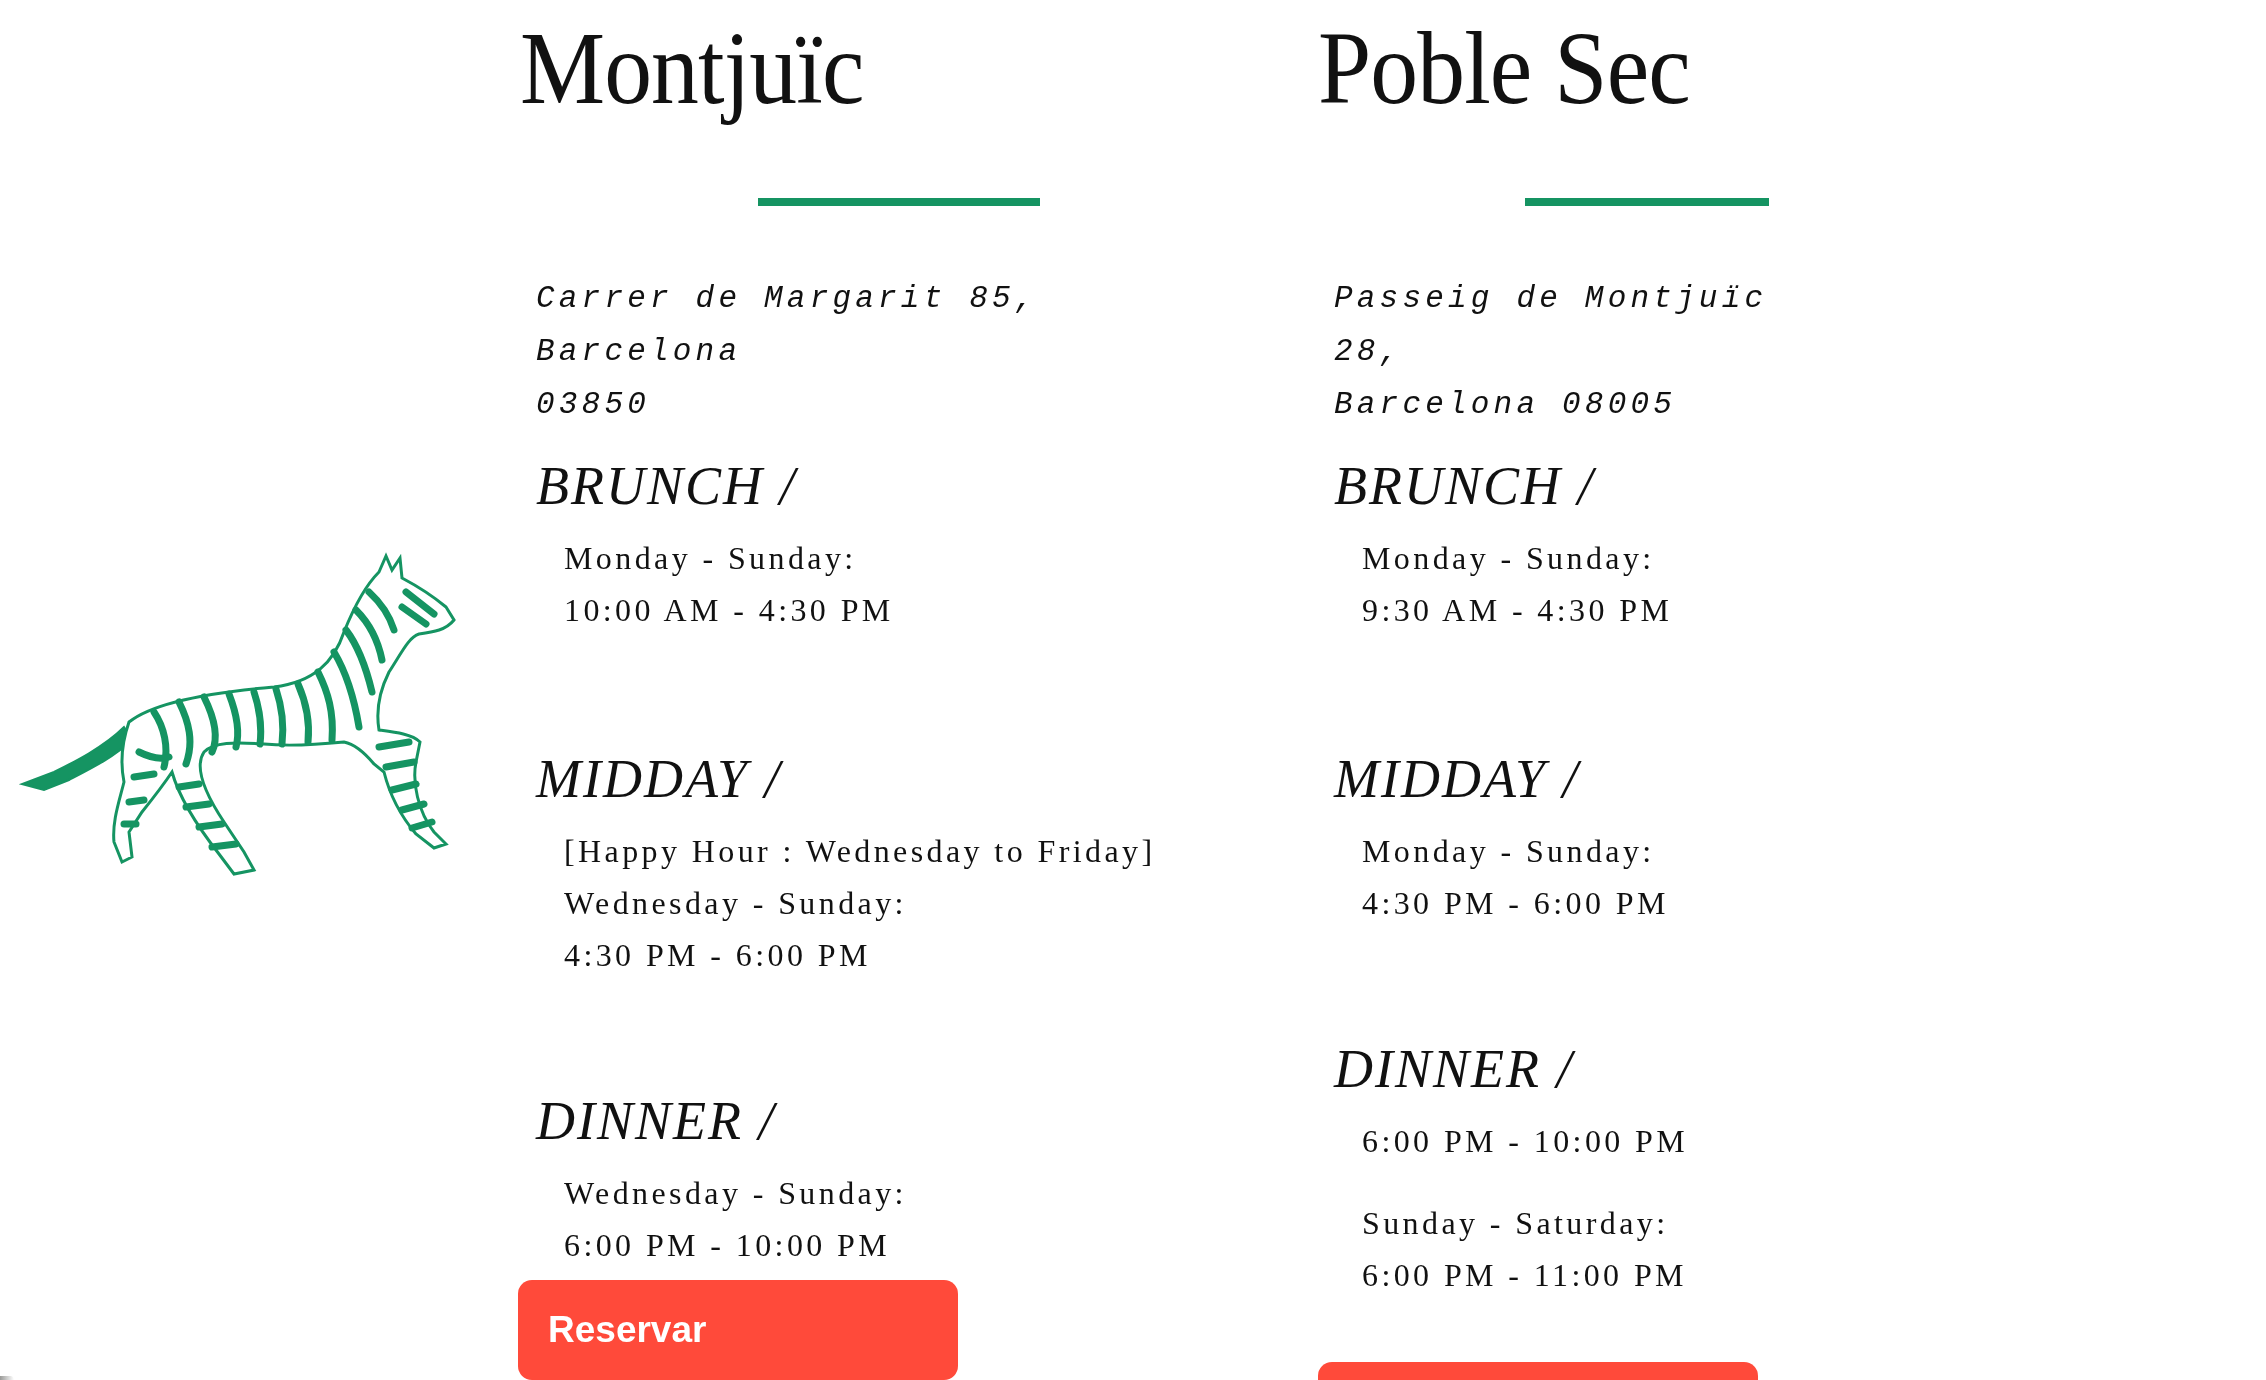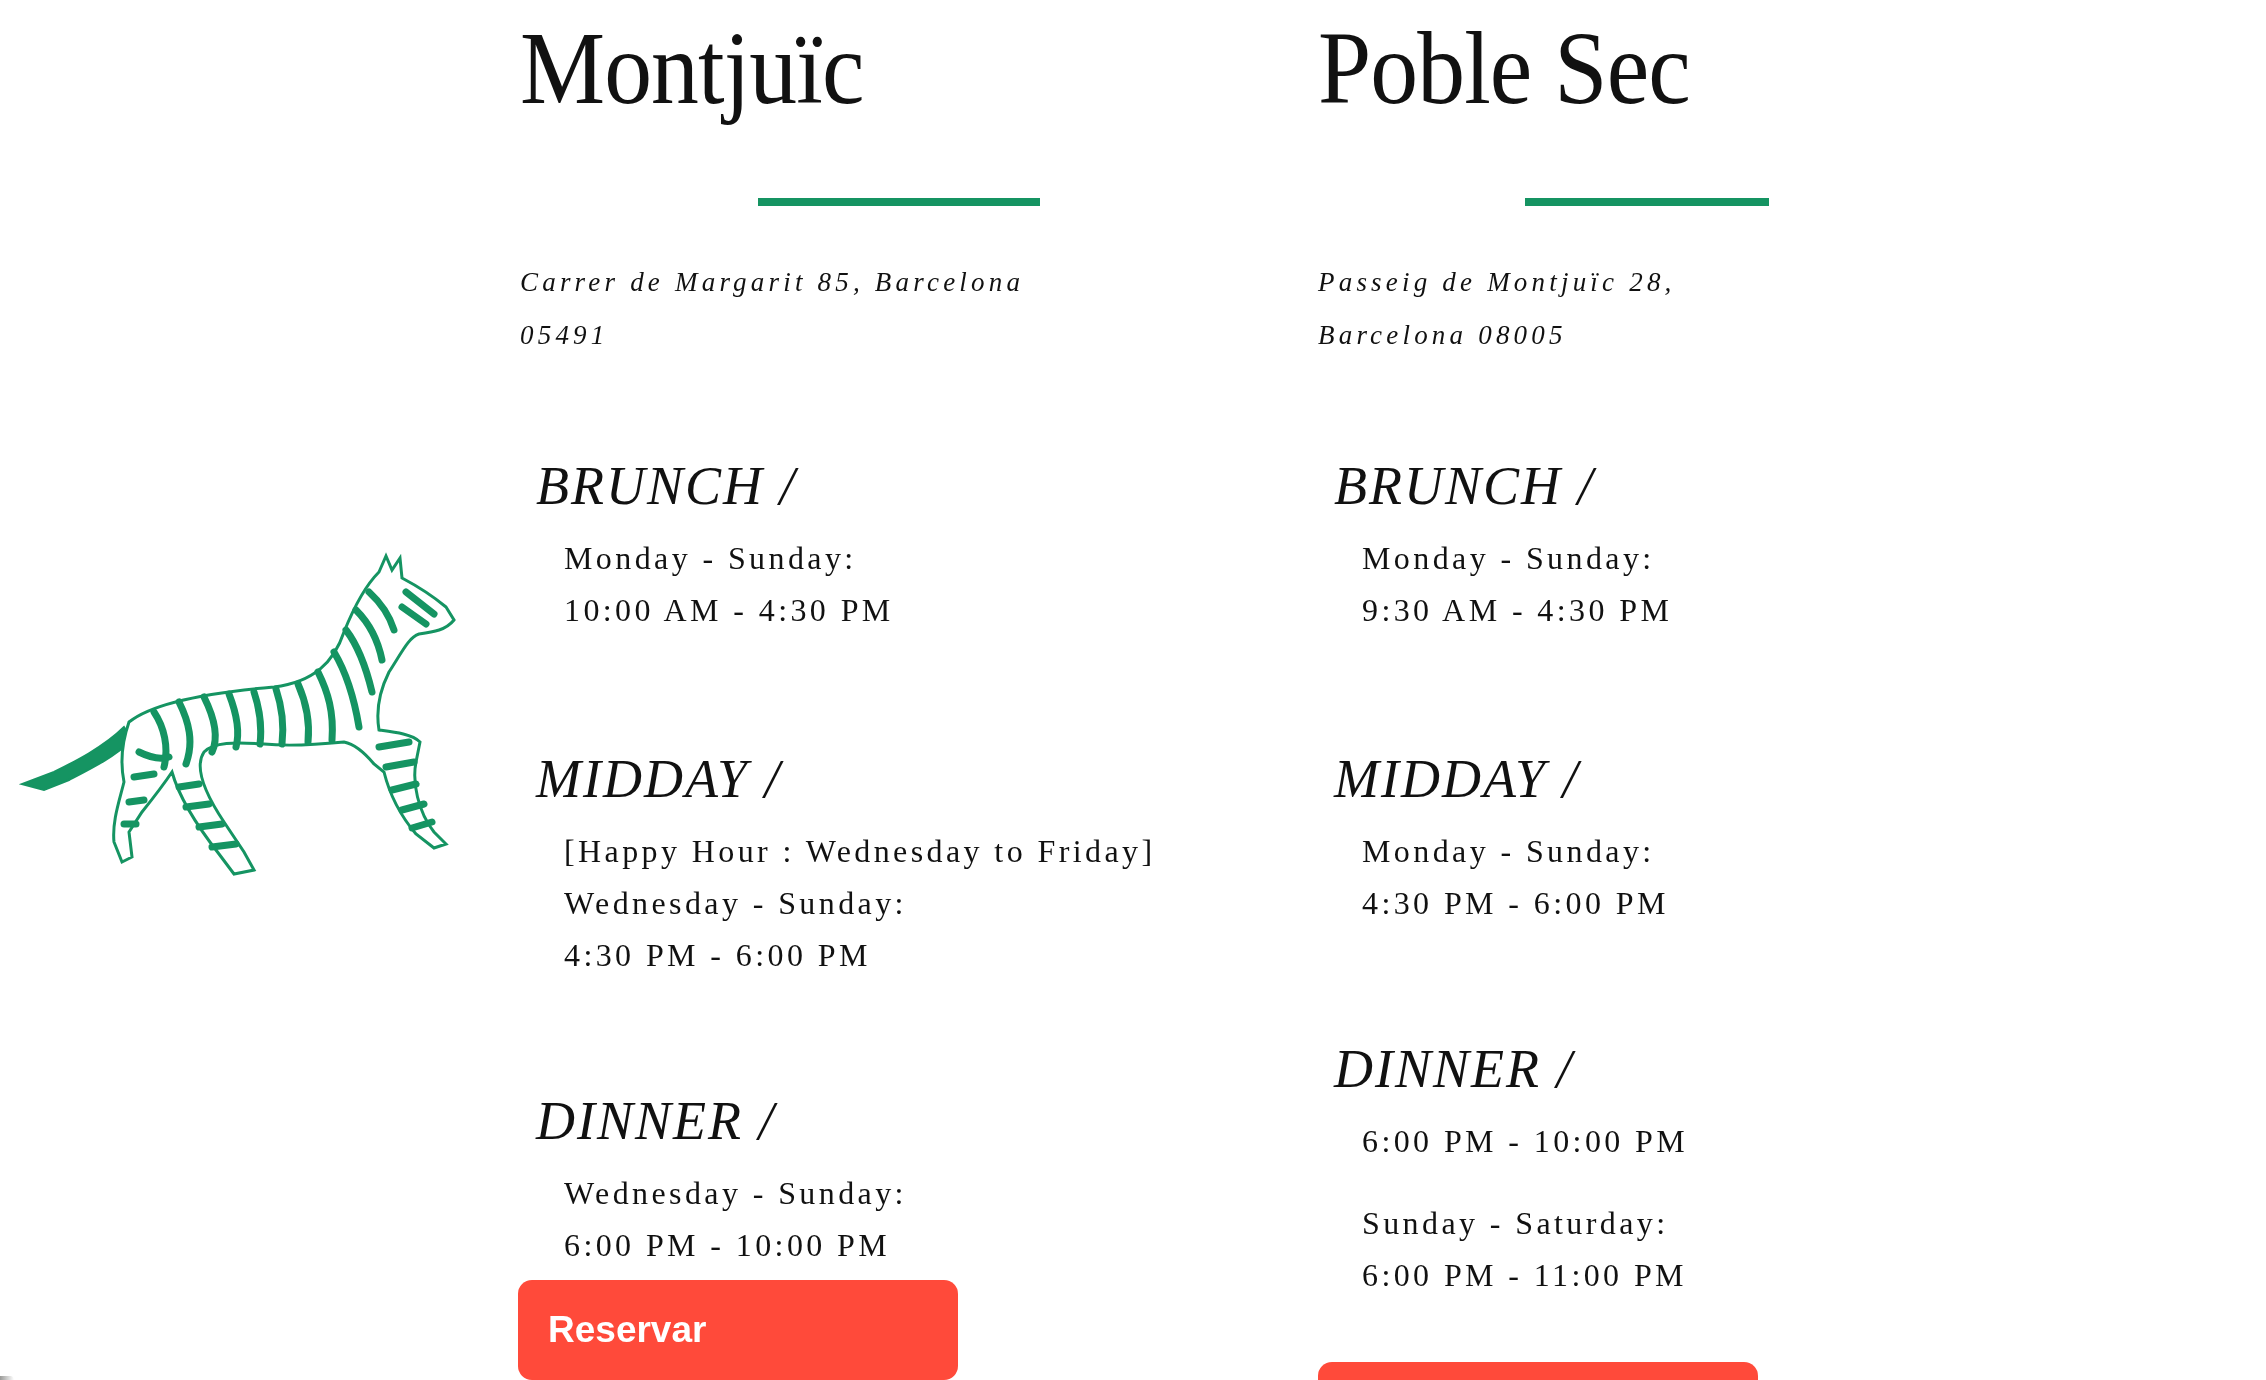--- a/index.html
+++ b/index.html
@@ -20,23 +20,23 @@
   .title {
     position:absolute; top:8px; left:0; margin:0; white-space:nowrap;
     font-family:"Liberation Serif", "DejaVu Serif", serif;
     font-size:104px; font-weight:normal; letter-spacing:-1px; line-height:120px;
     transform:scaleX(0.92); transform-origin:left center;
   }
   .rule { position:absolute; top:198px; height:8px; width:282px; }
   .col-left .rule { left:238px; }
   .col-right .rule { left:207px; width:244px; }
   .address {
-    position:absolute; top:256px; left:0; margin:0; width:520px;
-    font-family:Liberation Serif, serif;
-    font-style:italic; font-size:27px; line-height:53px; letter-spacing:4.2px;
+    position:absolute; top:256px; left:0; margin:16px; width:520px;
+    font-family:Liberation Mono, monospace;
+    font-style:italic; font-size:31px; line-height:53px; letter-spacing:4.2px;
   }
   .section { position:absolute; left:0; }
   .sec-head {
     margin:16px; font-family:"Liberation Serif", "DejaVu Serif", serif;
     font-style:italic; font-weight:normal; font-size:54px; line-height:60px;
     letter-spacing:2px; white-space:nowrap;
   }
   .sec-lines { margin-top:14px; }
   .sec-line {
     font-family:"Liberation Serif", "DejaVu Serif", serif;
@@ -93,21 +93,21 @@
     <path d="M388 258 L410 252"></path>
     <path d="M398 276 L418 270"></path>
   </g>
 </svg>
 
 <section class="col col-left">
   <h1 class="title">Montjuïc</h1>
   <div class="rule" style="background:#159462"></div>
   <p class="address">
     <span>Carrer de Margarit 85, Barcelona</span><br>
-    <span>05491</span>
+    <span>03850</span>
   </p>
 
   <div class="section" style="top:440px">
     <h2 class="sec-head">BRUNCH /</h2>
     <div class="sec-lines">
       <div class="sec-line">Monday - Sunday:</div>
       <div class="sec-line">10:00 AM - 4:30 PM</div>
     </div>
   </div>
 

